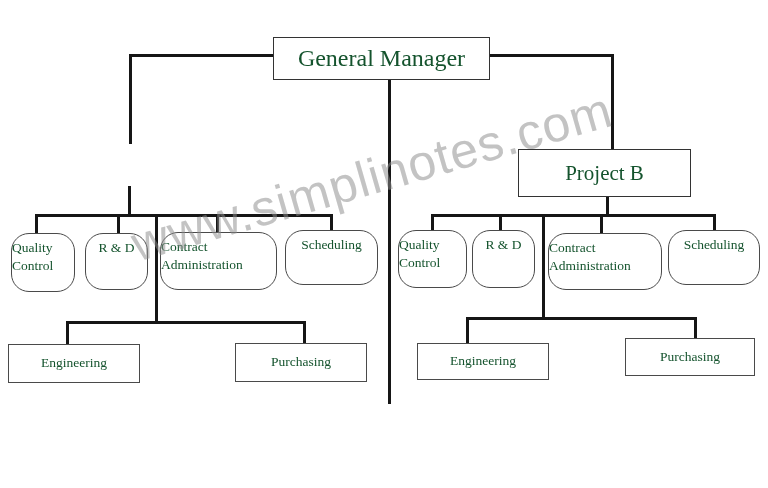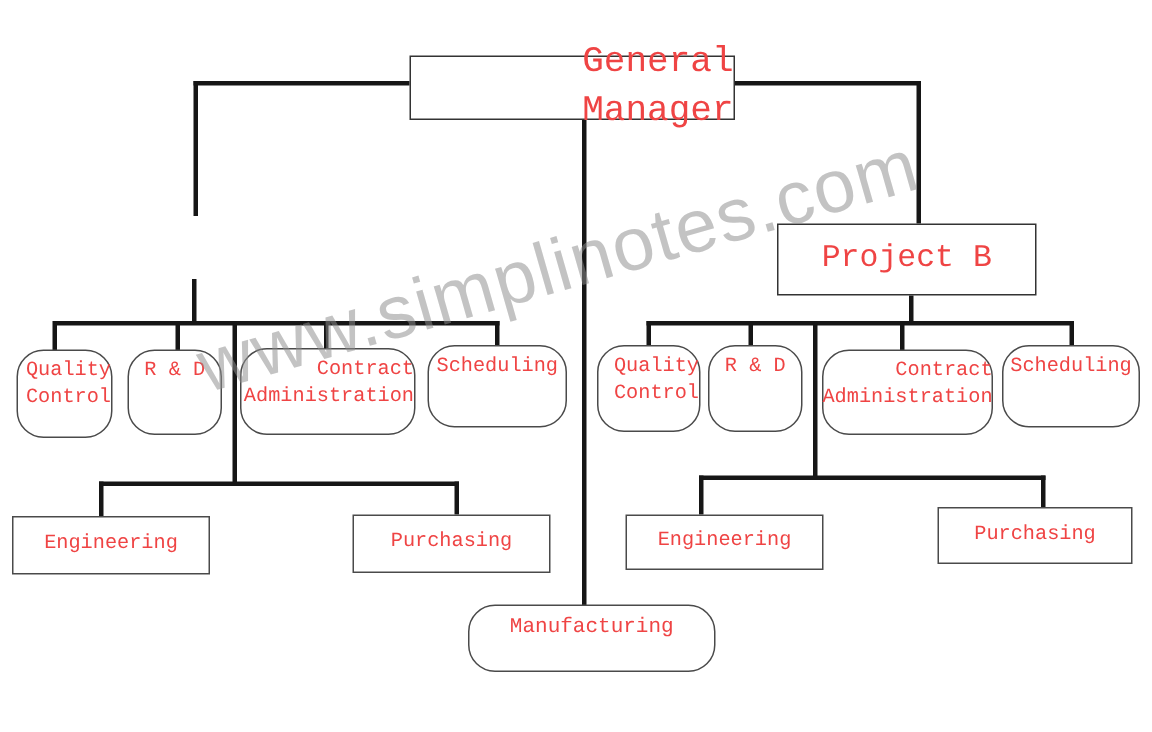--- a/index.html
+++ b/index.html
@@ -15,25 +15,24 @@
     background:#161616;
   }
   .box{
     position:absolute;
     box-sizing:border-box;
     background:#ffffff;
     border:1.5px solid #4a4a4a;
     display:flex;
     align-items:center;
     justify-content:center;
-    text-align:right;
-    color:#ef4444;
+    text-align:left;
+    color:#14532d;
     line-height:1.35;
     z-index:2;
-    font-family:Liberation Mono, monospace;
   }
   .box.top{
     align-items:flex-start;
     padding-top:5px;
     border-radius:18px;
   }
   .box.big{border-color:#333333;}
   .gm   {left:273px;top:37px; width:217px;height:43px;font-size:24px;}
   .pa   {left:43px; top:143px;width:175px;height:45px;font-size:21px;}
   .pb   {left:518px;top:149px;width:173px;height:48px;font-size:21px;}
@@ -106,16 +105,15 @@
   <div class="box leng">Engineering</div>
   <div class="box lpur">Purchasing</div>
 
   <div class="box top rqc">Quality Control</div>
   <div class="box top rrd">R &amp; D</div>
   <div class="box top rca">Contract Administration</div>
   <div class="box top rsch">Scheduling</div>
   <div class="box reng">Engineering</div>
   <div class="box rpur">Purchasing</div>
 
-  <div class="box top man">Manufacturing</div>
 
   <div id="watermark">www.simplinotes.com</div>
 </div>
 
 </body></html>

